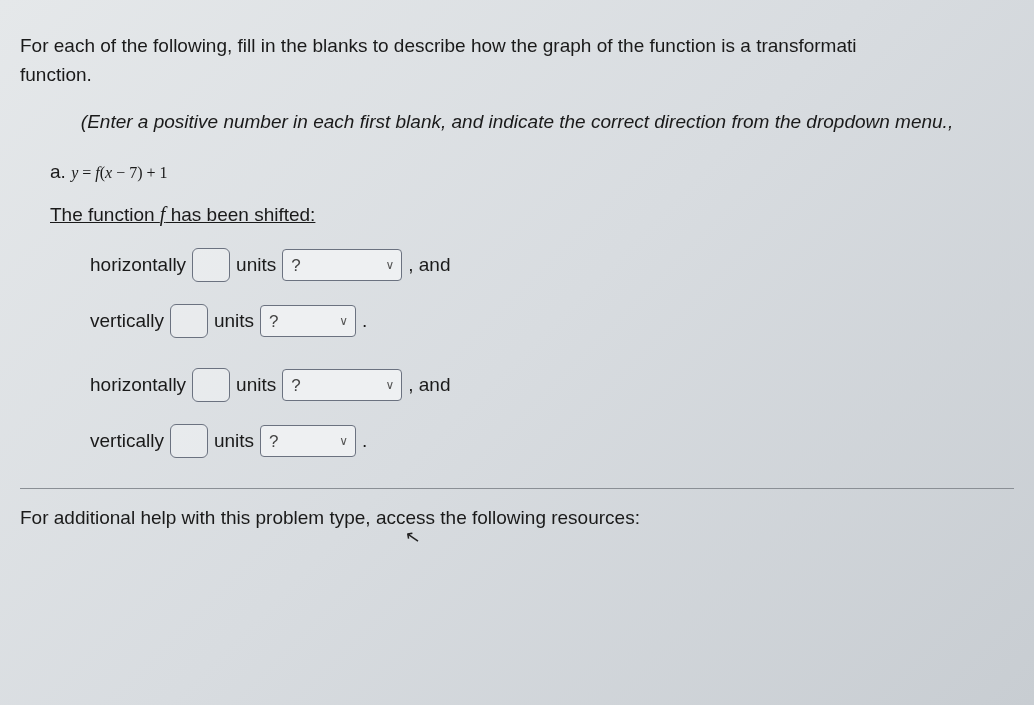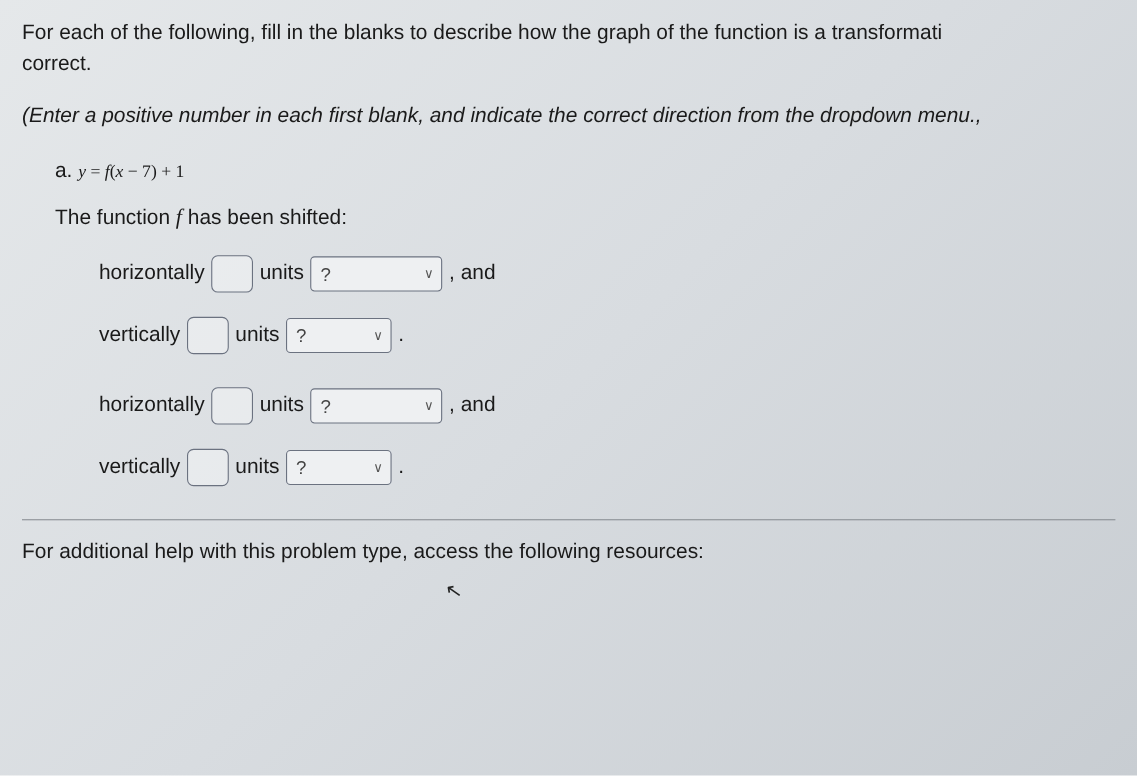--- a/index.html
+++ b/index.html
@@ -7,47 +7,49 @@
     margin: 0;
     padding: 0;
     width: 1034px;
     height: 705px;
     background: linear-gradient(135deg, #e5e8ea 0%, #d8dce0 50%, #c8cdd2 100%);
     font-family: Arial, Helvetica, sans-serif;
     color: #1a1a1a;
     overflow: hidden;
   }
   .container {
-    padding: 16px 20px;
+    padding: 32px 20px;
   }
   .intro {
     font-size: 19px;
     line-height: 1.5;
     margin-bottom: 22px;
   }
   .instruction {
     font-size: 19px;
     font-style: italic;
     margin-bottom: 28px;
+    text-align: center;
   }
   .part {
     margin-left: 30px;
     margin-bottom: 30px;
   }
   .part-label {
     font-size: 19px;
     margin-bottom: 20px;
   }
   .eq {
     font-family: 'Times New Roman', Times, serif;
     font-size: 16px;
   }
   .shifted-text {
     font-size: 19px;
     margin-bottom: 22px;
+    text-decoration: underline;
   }
   .shift-row {
     margin-left: 40px;
     margin-bottom: 22px;
     font-size: 19px;
     display: flex;
     align-items: center;
     gap: 6px;
   }
   .num-input {
@@ -109,21 +111,21 @@
     pointer-events: none;
   }
 </style>
 </head>
 <body>
 
 <div class="container">
 
   <div class="intro">
     <span>For each of the following, fill in the blanks to describe how the graph of the function is a transformati</span><br>
-    <span>correct.</span>
+    <span>function.</span>
   </div>
 
   <div class="instruction">(Enter a positive number in each first blank, and indicate the correct direction from the dropdown menu.,</div>
 
   <div class="part">
     <div class="part-label">
       <span>a. </span><span class="eq"><i>y</i> = <i>f</i>(<i>x</i> − 7) + 1</span>
     </div>
     <div class="shifted-text">
       <span>The function </span><span class="fitalic">f</span><span> has been shifted:</span>

